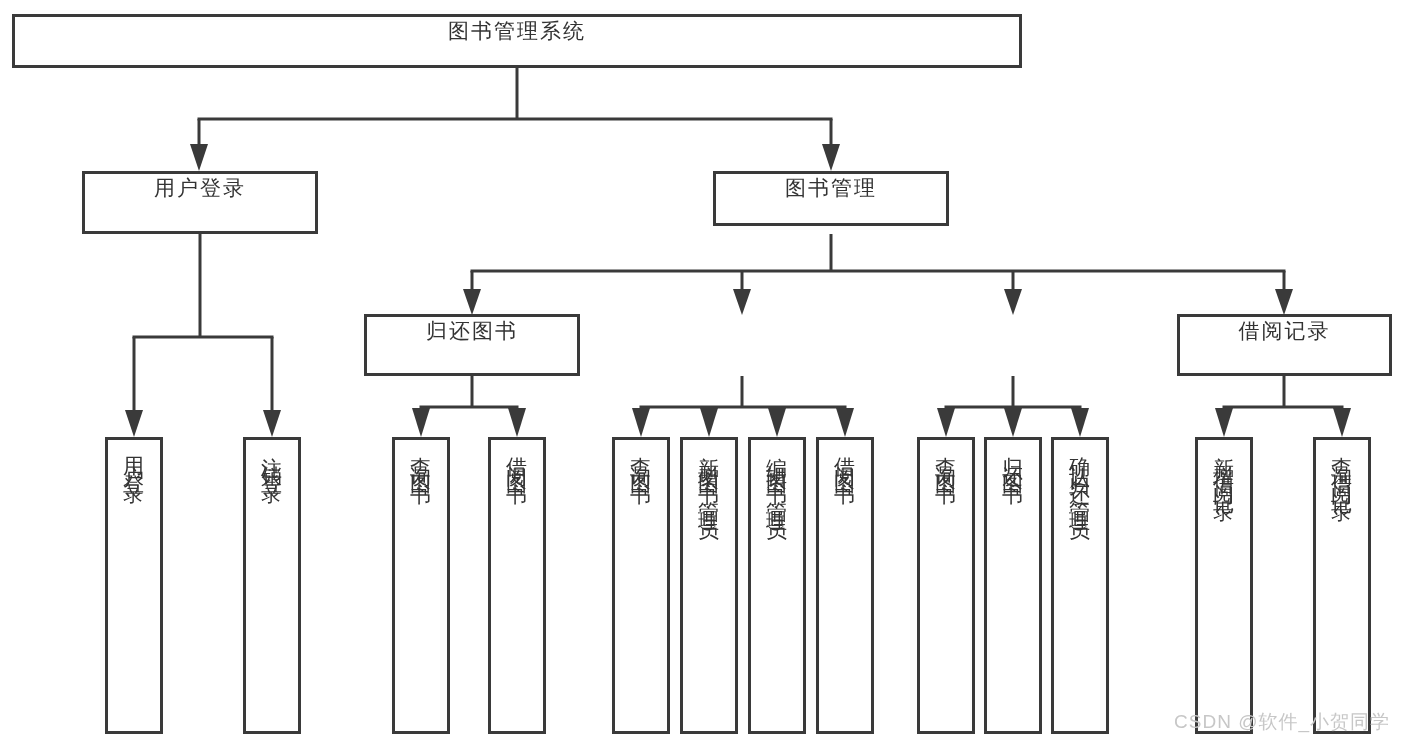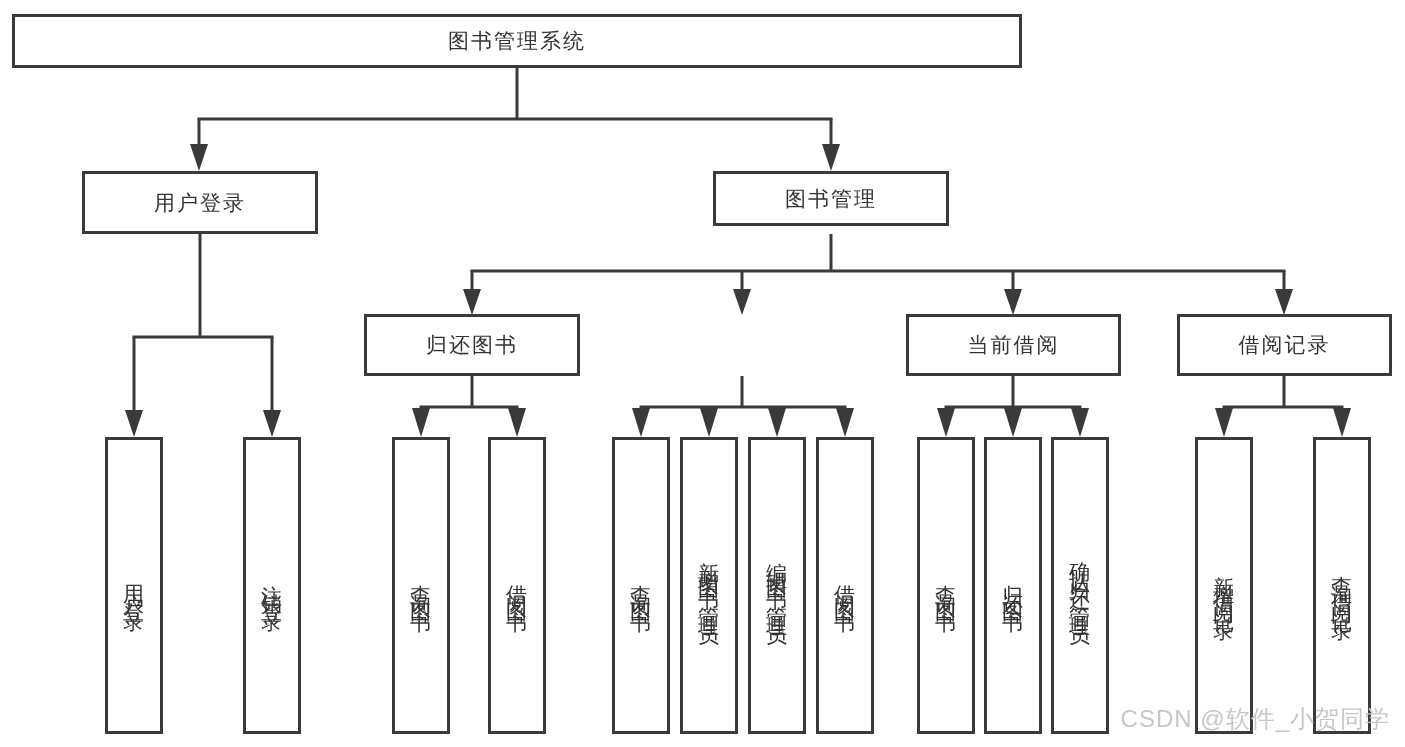--- a/index.html
+++ b/index.html
@@ -11,35 +11,35 @@
   .stage{
     position:relative;width:1405px;height:747px;background:var(--background);
     overflow:hidden;
   }
   .connectors{position:absolute;left:0;top:0;width:1405px;height:747px;}
   .ln{stroke:var(--line);stroke-width:3;fill:none;}
   .hd{fill:var(--line);stroke:none;}
   .box{
     position:absolute;box-sizing:border-box;background:var(--background);
     border:3px solid var(--border);
-    display:flex;align-items:center;justify-content:center;
+    display:flex;align-items:flex-start;justify-content:center;
     color:var(--text);
   }
   .lbl{
     font-size:21px;letter-spacing:2px;white-space:nowrap;
     color:var(--text);
   }
   .vlbl{
     writing-mode:vertical-rl;text-orientation:mixed;
     font-size:21px;letter-spacing:9px;line-height:1;
     color:var(--text);
   }
   .watermark{
     position:absolute;right:15px;bottom:12px;
-    font-size:24px;letter-spacing:1px;color:var(--watermark);
+    font-size:19px;letter-spacing:1px;color:var(--watermark);
     z-index:5;white-space:nowrap;margin-top:20px;
   }
 </style>
 </head>
 <body>
 
 <div class="stage">
 
   <svg class="connectors" viewBox="0 0 1405 747" xmlns="http://www.w3.org/2000/svg">
 
@@ -99,23 +99,20 @@
   <div class="box" style="left:82px;top:171px;width:236px;height:63px">
     <span class="lbl">用户登录</span>
   </div>
   <div class="box" style="left:713px;top:171px;width:236px;height:55px">
     <span class="lbl">图书管理</span>
   </div>
 
   <div class="box" style="left:364px;top:314px;width:216px;height:62px">
     <span class="lbl">归还图书</span>
   </div>
-  <div class="box" style="left:906px;top:314px;width:215px;height:62px">
-    <span class="lbl">当前借阅</span>
-  </div>
   <div class="box" style="left:1177px;top:314px;width:215px;height:62px">
     <span class="lbl">借阅记录</span>
   </div>
 
   <div class="box" style="left:105px;top:437px;width:58px;height:297px">
     <span class="vlbl">用户登录</span>
   </div>
   <div class="box" style="left:243px;top:437px;width:58px;height:297px">
     <span class="vlbl">注销登录</span>
   </div>

